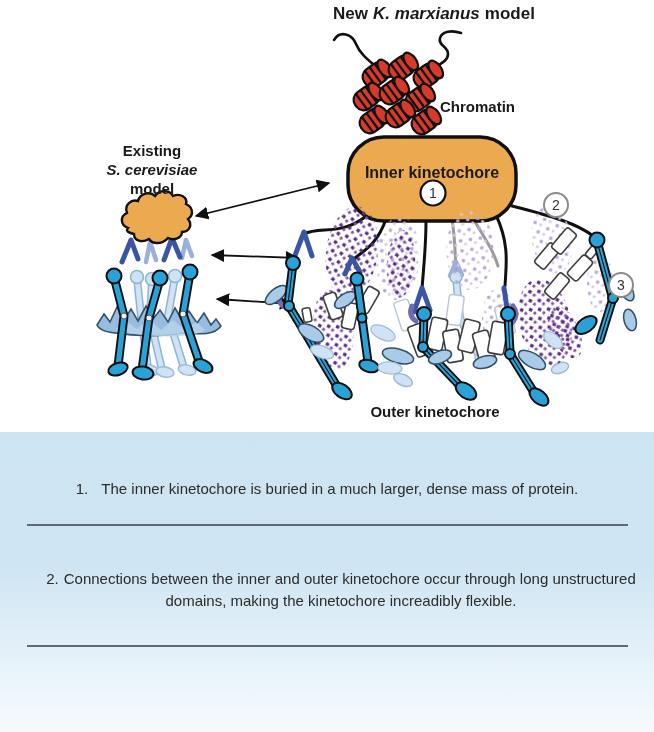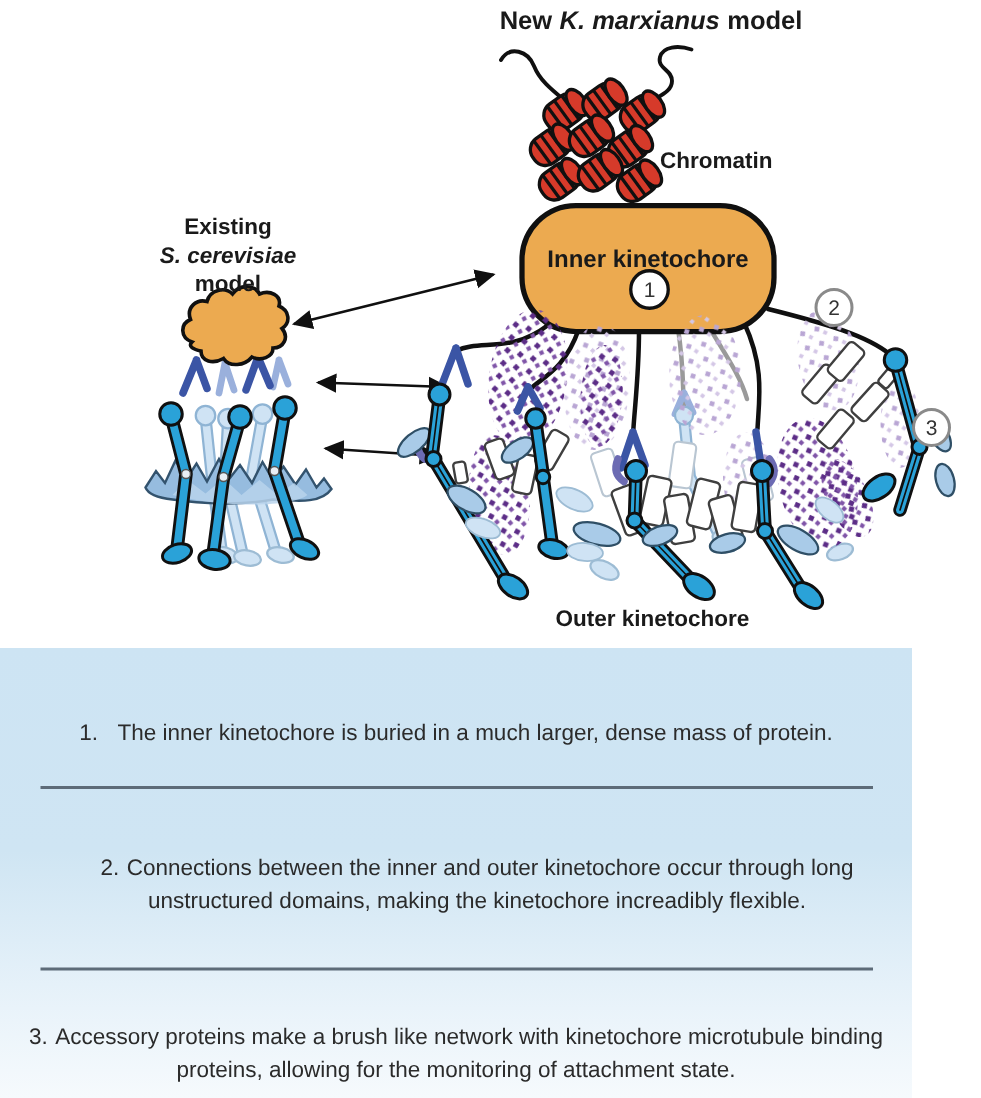--- a/index.html
+++ b/index.html
@@ -24,21 +24,21 @@
   .fork{stroke:#3b55a5;stroke-width:5;fill:none;stroke-linecap:round;}
   .forkL{stroke:#9ab0dc;stroke-width:4.5;fill:none;stroke-linecap:round;}
   .elbow{stroke:#6c6bb3;stroke-width:5;fill:none;stroke-linecap:round;}
   .cyl{fill:#ffffff;stroke:#3f3f3f;stroke-width:1.6;}
   .cylG{fill:#ffffff;stroke:#b9c6d2;stroke-width:1.4;}
   .fan{stroke:#101010;stroke-width:3;fill:none;stroke-linecap:round;}
   .fanG{stroke:#9a9a9a;stroke-width:3;fill:none;stroke-linecap:round;}
   .arrow{stroke:#101010;stroke-width:1.8;fill:none;}
 
   
-  .panel{position:absolute;top:432px;left:0;width:608px;height:300px;
+  .panel{position:absolute;top:432px;left:0;width:654px;height:300px;
          background:linear-gradient(180deg,#cde4f3 0%,#cfe5f3 45%,#e9f3fa 80%,#f6fafd 100%);}
   .p-item{position:absolute;left:0;right:0;text-align:center;
           font-size:15px;line-height:22px;color:#2b2b2b;}
   .p-item .inner{display:inline-block;max-width:620px;}
   .num1{margin-right:13px;}
   .num{margin-right:5px;}
   #it1{top:46px;}
   #it2{top:136px;padding-left:28px;}
   #it3{top:249px;}
   .divider{position:absolute;left:27px;right:26px;height:0;border-top:2px solid #5d6b78;}
@@ -313,18 +313,15 @@
 
   <div class="panel">
     <div class="p-item" id="it1">
       <span class="inner"><span class="num1">1.</span><span>The inner kinetochore is buried in a much larger, dense mass of protein.</span></span>
     </div>
     <div class="divider" id="d1"></div>
     <div class="p-item" id="it2">
       <span class="inner"><span class="num">2.</span><span>Connections between the inner and outer kinetochore occur through long unstructured domains, making the kinetochore increadibly flexible.</span></span>
     </div>
     <div class="divider" id="d2"></div>
-    <div class="p-item" id="it3">
-      <span class="inner" style="max-width:610px;"><span class="num">3.</span><span>Accessory proteins make a brush like network with kinetochore microtubule binding proteins, allowing for the monitoring of attachment state.</span></span>
-    </div>
   </div>
 
 </div>
 
 </body></html>

